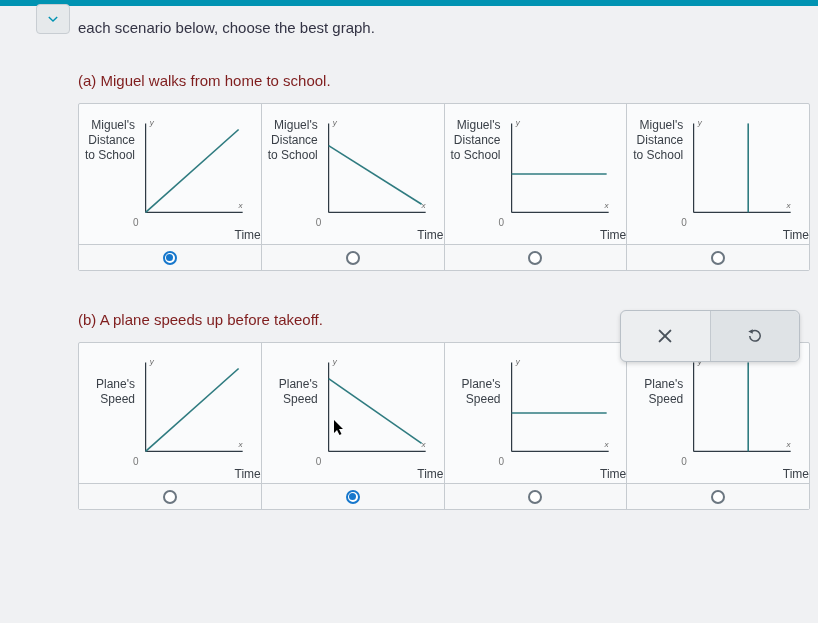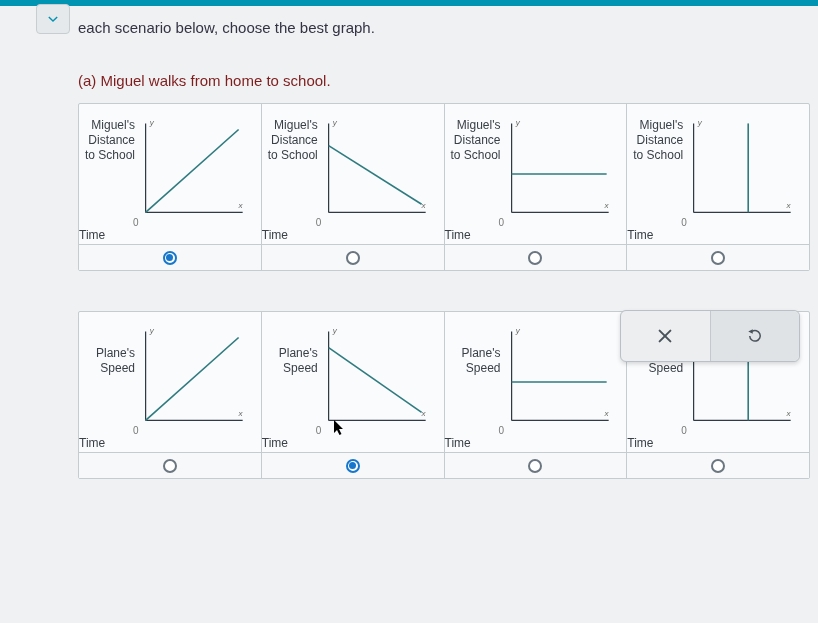--- a/index.html
+++ b/index.html
@@ -84,21 +84,21 @@
     font-size: 12px;
     line-height: 1.25;
     color: #3a4048;
     text-align: right;
   }
   .xlabel-wrap {
     position: absolute;
     bottom: 2px;
     left: 0;
     right: 0;
-    text-align: left;
+    text-align: right;
     font-size: 12px;
     color: #3a4048;
   }
   .zero-lbl {
     position: absolute;
     left: 54px;
     bottom: 16px;
     font-size: 10px;
     color: #777;
   }
@@ -251,20 +251,21 @@
         <div class="zero-lbl">0</div>
         <div class="xlabel-wrap">Time</div>
       </div>
       <div class="radio-strip">
         <div class="radio"></div>
       </div>
     </div>
 
   </div>
 
+  <div class="question-label">(b) A plane speeds up before takeoff.</div>
   <div class="choices-row" style="margin-bottom:10px;">
 
     <div class="choice-cell">
       <div class="graph-area">
         <div class="ylabel-wrap" style="top:34px;">Plane's Speed</div>
         <svg class="graph-svg" viewBox="0 0 160 120">
           <text class="tiny-lbl" x="60" y="10">y</text>
           <line class="axis" x1="56" y1="8" x2="56" y2="96"></line>
           <line class="axis" x1="56" y1="96" x2="152" y2="96"></line>
           <text class="tiny-lbl" x="148" y="92">x</text>

